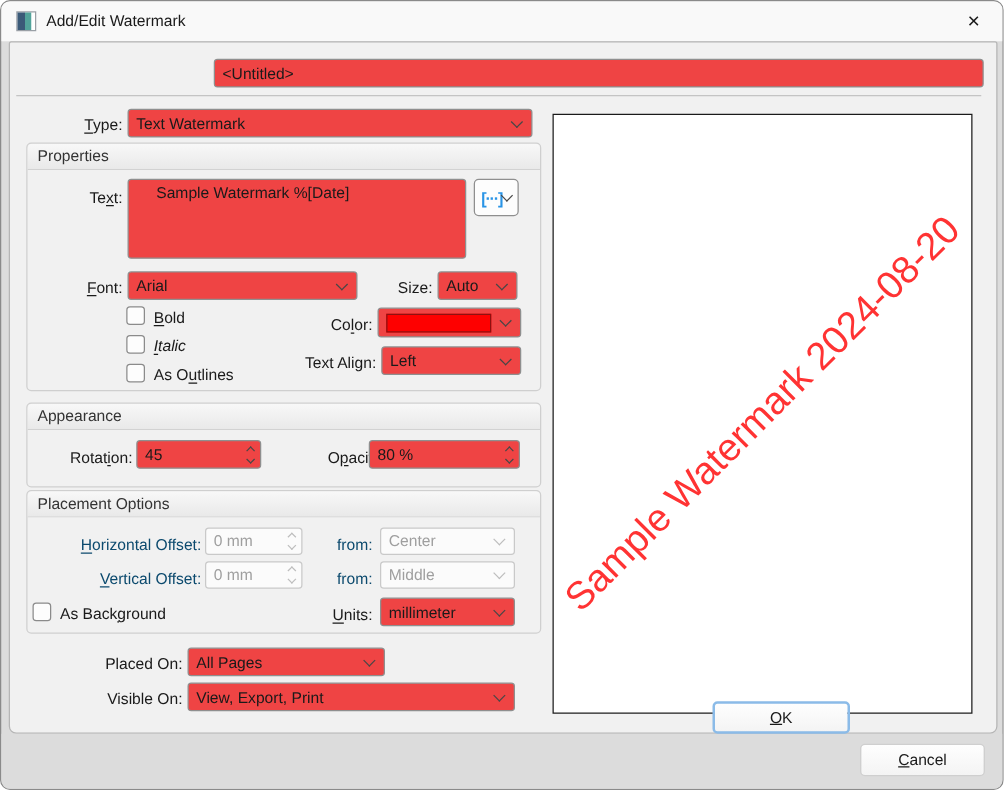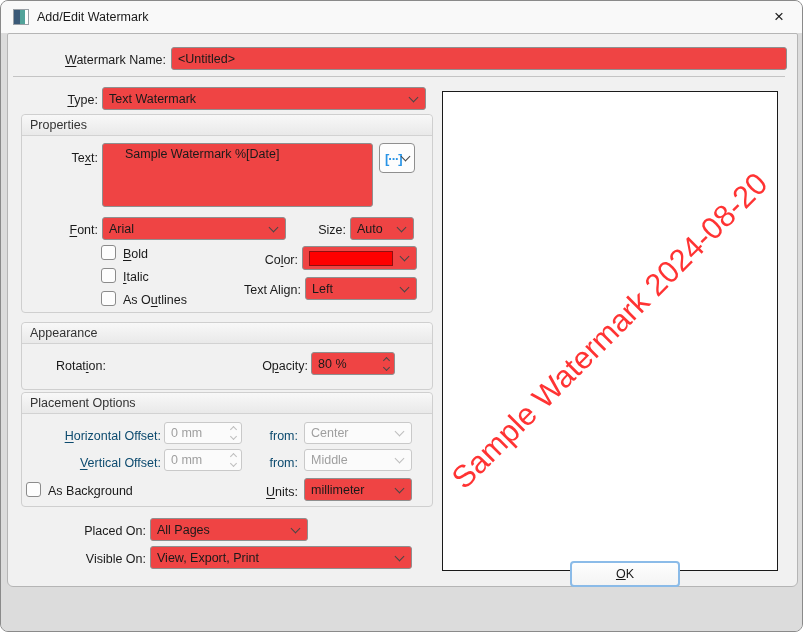--- a/index.html
+++ b/index.html
@@ -82,21 +82,20 @@
     <div id="title-icon">
       <span class="s1"></span>
       <span class="s2"></span>
     </div>
     <div id="title-text">Add/Edit Watermark</div>
     <div id="close-btn">×</div>
   </div>
 
   <div id="card"></div>
 
-  <div class="lbl" style="left:20px;top:51px;width:145px;"><u>W</u>atermark Name:</div>
   <div class="input" style="left:170px;top:46px;width:616px;height:23px;">
     <span>&lt;Untitled&gt;</span>
   </div>
   <div class="sep"></div>
 
   <div class="lbl" style="left:20px;top:91px;width:77px;"><u>T</u>ype:</div>
   <div class="combo" style="left:101px;top:86px;width:324px;height:23px;">
     <span>Text Watermark</span>
     <span class="chev"></span>
   </div>
@@ -130,36 +129,43 @@
 
   <div class="check" style="left:100px;top:244px;"></div>
   <div class="lbl" style="left:122px;top:245px;text-align:left;"><u>B</u>old</div>
   <div class="lbl" style="left:225px;top:251px;width:72px;">Co<u>l</u>or:</div>
   <div class="combo" style="left:301px;top:245px;width:115px;height:24px;">
     <span class="swatch" style="background-color: rgb(254, 0, 0);"></span>
     <span class="chev"></span>
   </div>
 
   <div class="check" style="left:100px;top:267px;"></div>
-  <div class="lbl" style="left:122px;top:268px;text-align:right;"><u>I</u>talic</div>
+  <div class="lbl" style="left:122px;top:268px;text-align:right;font-style:italic;"><u>I</u>talic</div>
   <div class="lbl" style="left:205px;top:281px;width:95px;">Text Align:</div>
   <div class="combo" style="left:304px;top:276px;width:112px;height:23px;">
     <span>Left</span>
     <span class="chev"></span>
   </div>
 
   <div class="check" style="left:100px;top:290px;"></div>
   <div class="lbl" style="left:122px;top:291px;text-align:left;">As O<u>u</u>tlines</div>
 
   <div class="group" style="left:20px;top:321px;width:412px;height:68px;">
     <div class="group-hd">Appearance</div>
   </div>
   <div class="lbl" style="left:20px;top:357px;width:85px;">Rotat<u>i</u>on:</div>
+  <div class="spin" style="left:108px;top:351px;width:100px;height:23px;">
+    <span>45</span>
+    <span class="arr">
+        <span class="a-up"></span>
+        <span class="a-dn"></span>
+      </span>
+  </div>
   <div class="lbl" style="left:222px;top:357px;width:85px;">O<u>p</u>acity:</div>
-  <div class="spin" style="left:310px;top:351px;width:84px;height:23px;">
+  <div class="spin" style="left:294px;top:351px;width:121px;height:23px;">
     <span>80 %</span>
     <span class="arr">
         <span class="a-up"></span>
         <span class="a-dn"></span>
       </span>
   </div>
 
   <div class="group" style="left:20px;top:391px;width:412px;height:115px;">
     <div class="group-hd">Placement Options</div>
   </div>
@@ -207,14 +213,17 @@
   <div class="lbl" style="left:55px;top:550px;width:90px;">Visible On:</div>
   <div class="combo" style="left:149px;top:545px;width:262px;height:23px;">
     <span>View, Export, Print</span>
     <span class="chev"></span>
   </div>
 
   <div id="bottombar"></div>
   <div class="btn default" style="left:569px;top:560px;width:110px;">
     <span><u>O</u>K</span>
   </div>
+  <div class="btn" style="left:687px;top:594px;width:100px;">
+    <span><u>C</u>ancel</span>
+  </div>
 
 </div>
 
 </body></html>

